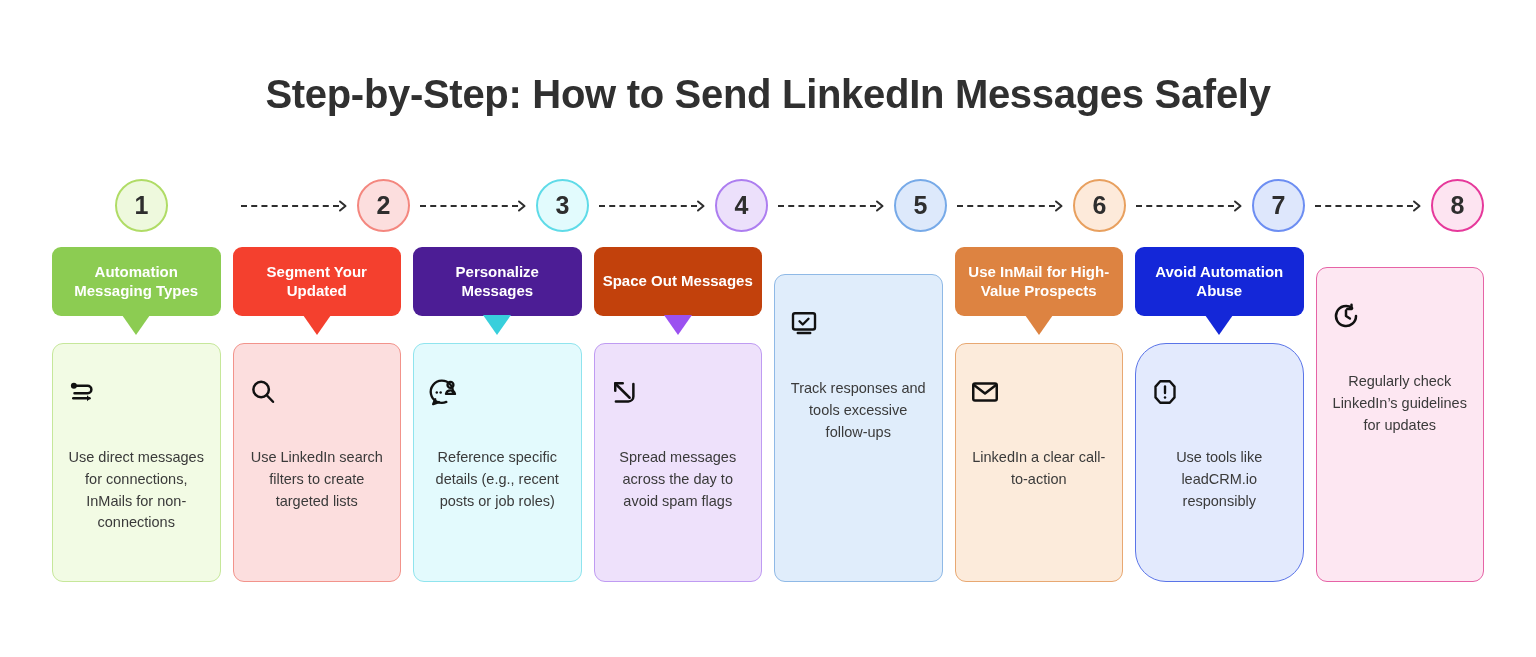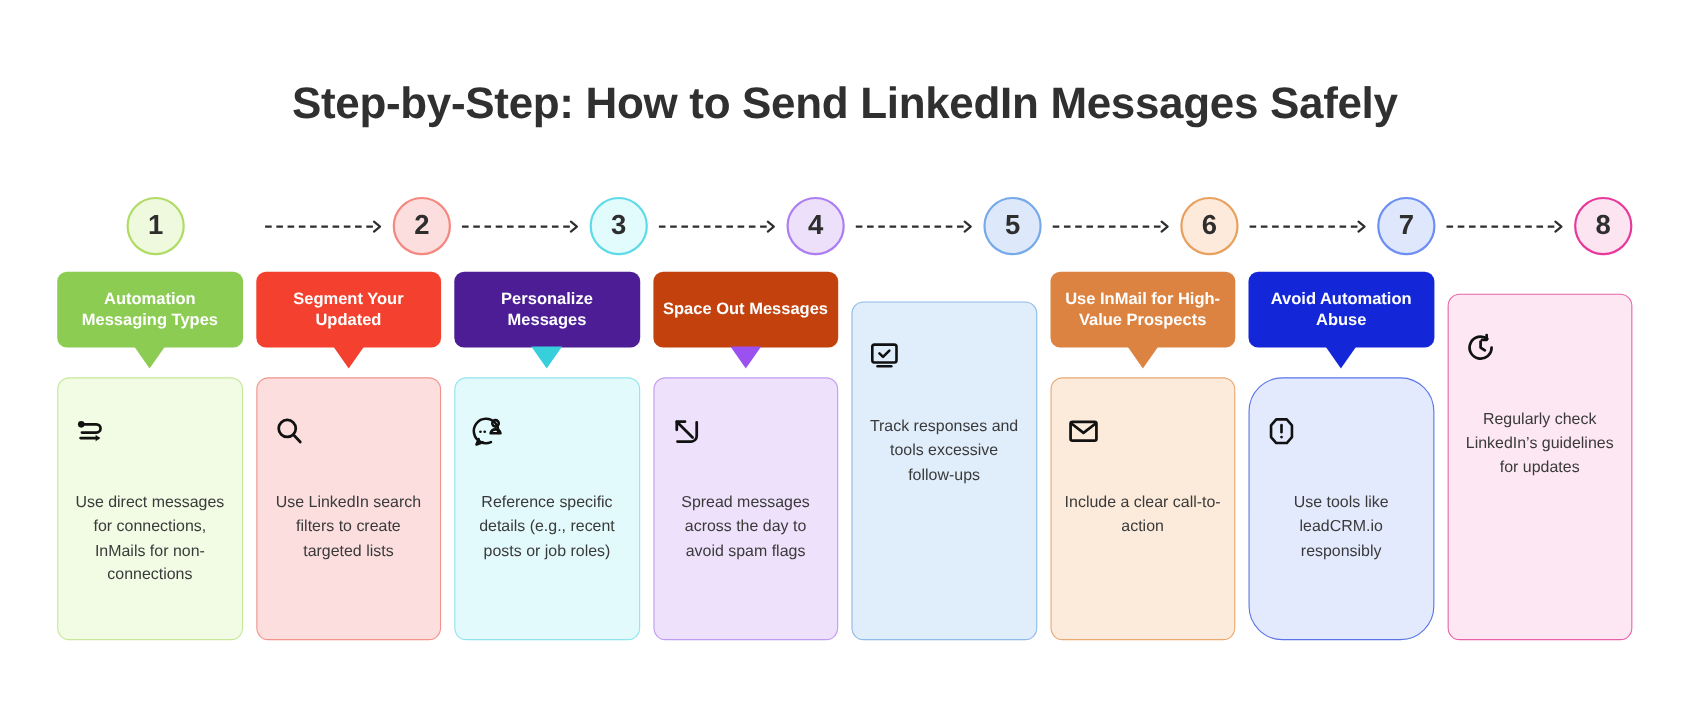--- a/index.html
+++ b/index.html
@@ -332,21 +332,21 @@
           <div class="banner" style="background: rgb(221, 131, 65);">Use InMail for High-Value Prospects</div>
           <div class="banner-tip" style="border-top-color: rgb(221, 131, 65);"></div>
         </div>
         <div class="card" style="background: rgb(252, 235, 219); border-color: rgb(232, 168, 114);">
           <div class="card-icon">
             <svg viewBox="0 0 24 24" width="30" height="30" fill="none" stroke="currentColor" stroke-width="2" stroke-linecap="round" stroke-linejoin="round">
               <rect x="2.6" y="5.2" width="18.8" height="13.6" rx="1.4"></rect>
               <path d="M3.2 6.4 12 13.2l8.8-6.8"></path>
             </svg>
           </div>
-          <div class="card-text">Include a clear call-to-action</div>
+          <div class="card-text">LinkedIn a clear call-to-action</div>
         </div>
       </div>
       <div class="column">
         <div class="banner-wrap">
           <div class="banner" style="background: rgb(20, 39, 216);">Avoid Automation Abuse</div>
           <div class="banner-tip" style="border-top-color: rgb(20, 39, 216);"></div>
         </div>
         <div class="card" style="background: rgb(227, 234, 253); border-color: rgb(90, 116, 232); border-radius: 31px;">
           <div class="card-icon">
             <svg viewBox="0 0 24 24" width="30" height="30" fill="none" stroke="currentColor" stroke-width="1.9" stroke-linecap="round" stroke-linejoin="round">

